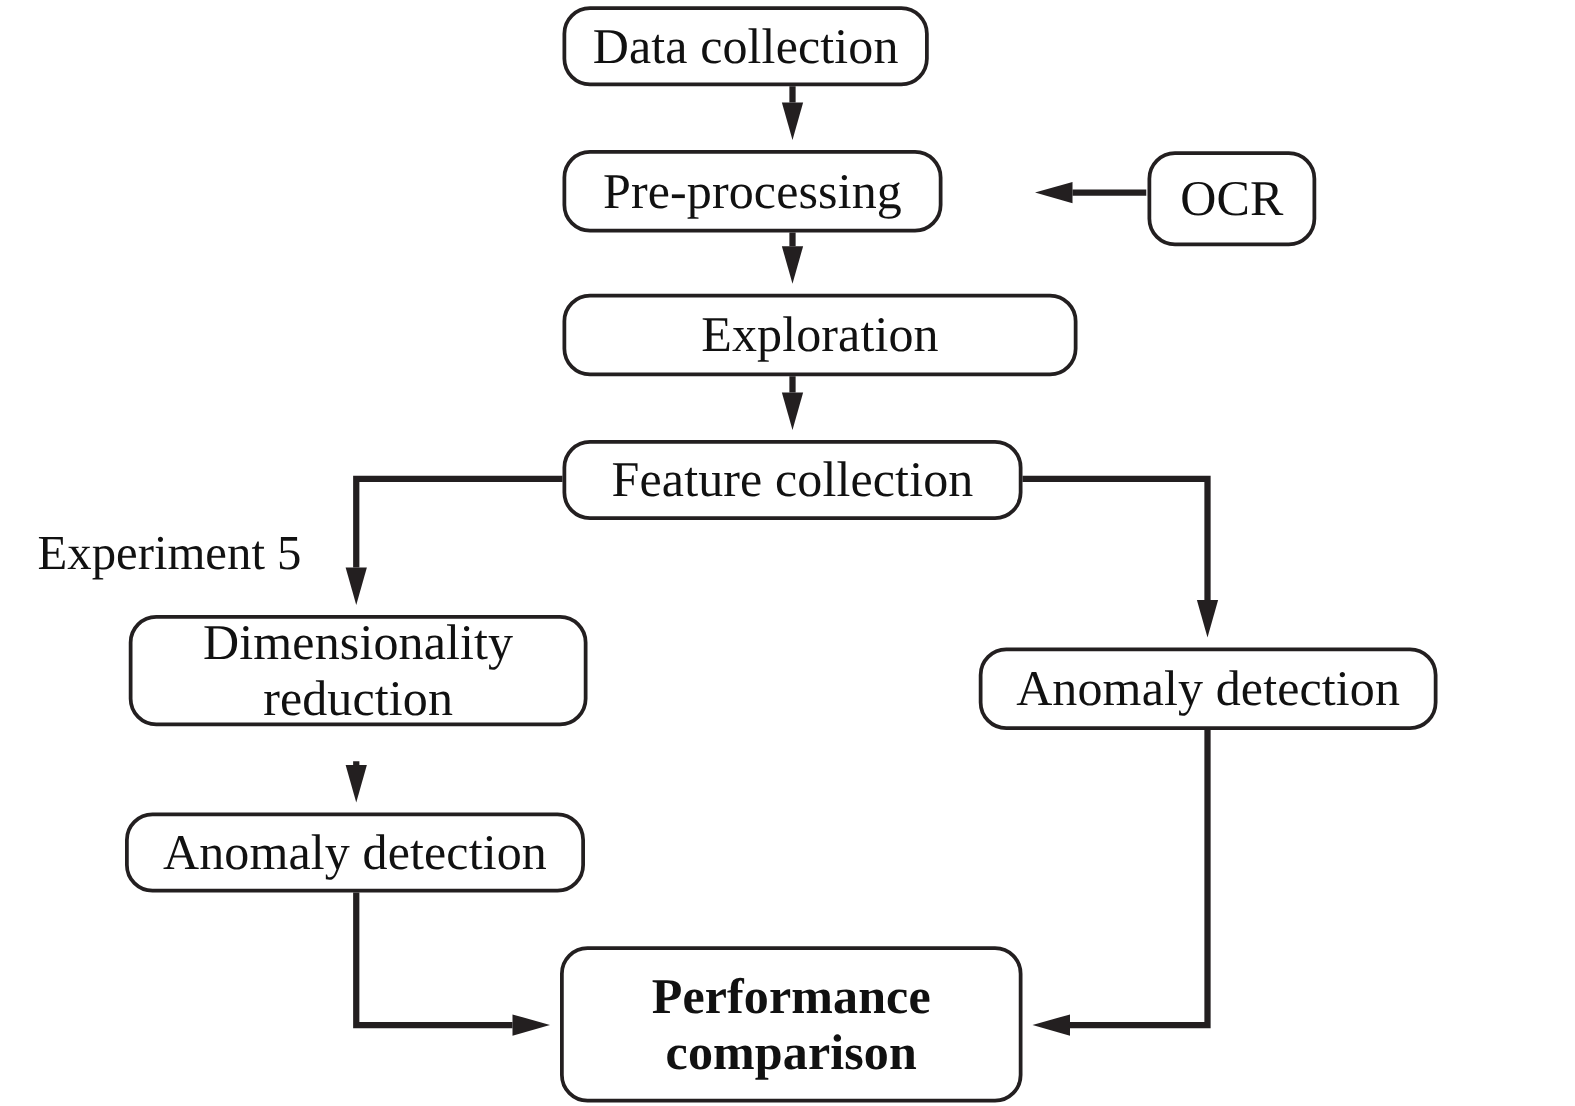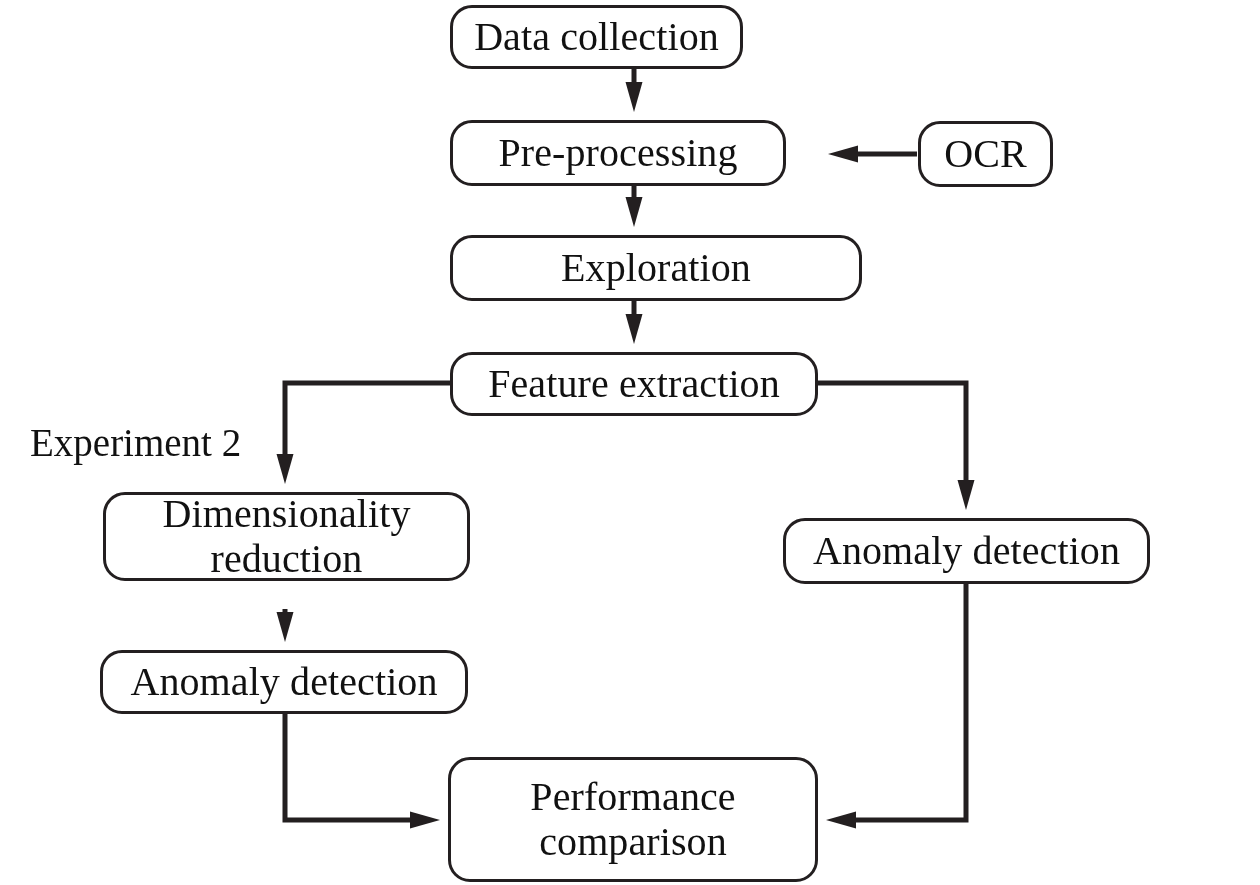--- a/index.html
+++ b/index.html
@@ -95,42 +95,42 @@
       </g>
       <g>
         <polyline points="966,584 966,820 856,820" fill="none" stroke="#231f20" stroke-width="5" stroke-linecap="butt" stroke-linejoin="miter"></polyline>
         <polygon points="826,820 856,811.5 856,828.5" fill="#231f20"></polygon>
       </g>
     </svg>
 
   <div class="node" style="left: 450px; top: 5px; width: 293px; height: 64px; border-color: rgb(35, 31, 32); color: rgb(17, 17, 17);">
     <span class="node-label" style="font-size: 40px;">Data collection</span>
   </div>
-  <div class="node" style="left: 450px; top: 120px; width: 336px; height: 66px; border-color: rgb(35, 31, 32); color: rgb(17, 17, 17);">
+  <div class="node" style="left: 450px; top: 120px; width: 304px; height: 66px; border-color: rgb(35, 31, 32); color: rgb(17, 17, 17);">
     <span class="node-label" style="font-size: 40px;">Pre-processing</span>
   </div>
-  <div class="node" style="left: 918px; top: 121px; width: 135px; height: 66px; border-color: rgb(35, 31, 32); color: rgb(17, 17, 17);">
+  <div class="node" style="left: 918px; top: 121px; width: 135px; height: 76px; border-color: rgb(35, 31, 32); color: rgb(17, 17, 17);">
     <span class="node-label" style="font-size: 40px;">OCR</span>
   </div>
   <div class="node" style="left: 450px; top: 235px; width: 412px; height: 66px; border-color: rgb(35, 31, 32); color: rgb(17, 17, 17);">
     <span class="node-label" style="font-size: 40px;">Exploration</span>
   </div>
   <div class="node" style="left: 450px; top: 352px; width: 368px; height: 64px; border-color: rgb(35, 31, 32); color: rgb(17, 17, 17);">
-    <span class="node-label" style="font-size: 40px;">Feature extraction</span>
+    <span class="node-label" style="font-size: 40px;">Feature collection</span>
   </div>
   <div class="node" style="left: 103px; top: 492px; width: 367px; height: 89px; border-color: rgb(35, 31, 32); color: rgb(17, 17, 17);">
     <span class="node-label" style="font-size: 40px;">Dimensionality
 reduction</span>
   </div>
   <div class="node" style="left: 100px; top: 650px; width: 368px; height: 64px; border-color: rgb(35, 31, 32); color: rgb(17, 17, 17);">
     <span class="node-label" style="font-size: 40px;">Anomaly detection</span>
   </div>
   <div class="node" style="left: 783px; top: 518px; width: 367px; height: 66px; border-color: rgb(35, 31, 32); color: rgb(17, 17, 17);">
     <span class="node-label" style="font-size: 40px;">Anomaly detection</span>
   </div>
   <div class="node" style="left: 448px; top: 757px; width: 370px; height: 125px; border-color: rgb(35, 31, 32); color: rgb(17, 17, 17);">
-    <span class="node-label" style="font-size: 40px;">Performance
+    <span class="node-label" style="font-size: 40px; font-weight: bold;">Performance
 comparison</span>
   </div>
 
-  <div class="edge-label" style="left: 30px; top: 420px; color: rgb(17, 17, 17);">Experiment 2</div>
+  <div class="edge-label" style="left: 30px; top: 420px; color: rgb(17, 17, 17);">Experiment 5</div>
 
 </div>
 
 </body></html>

